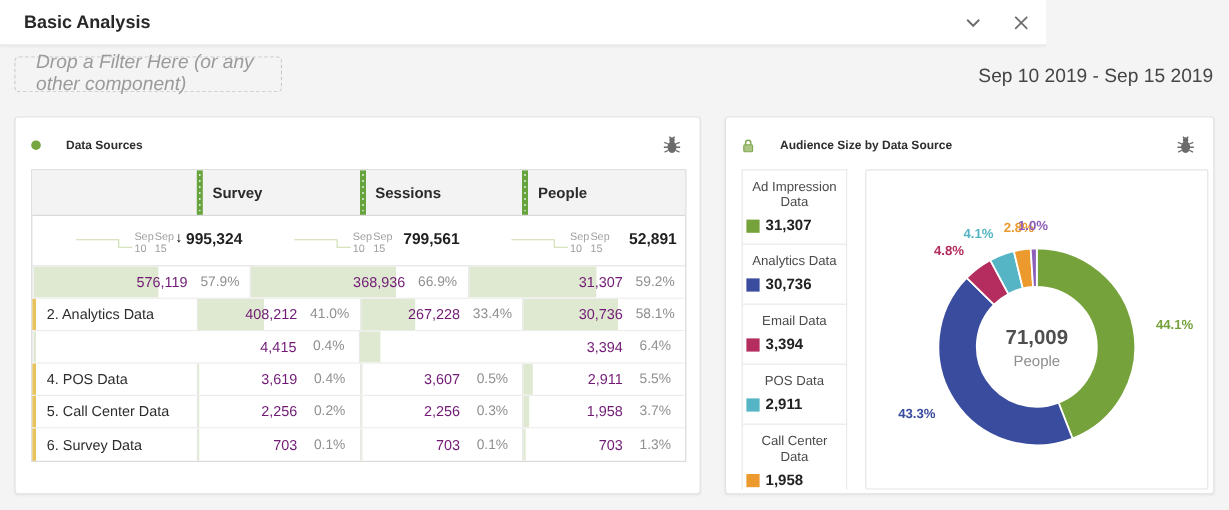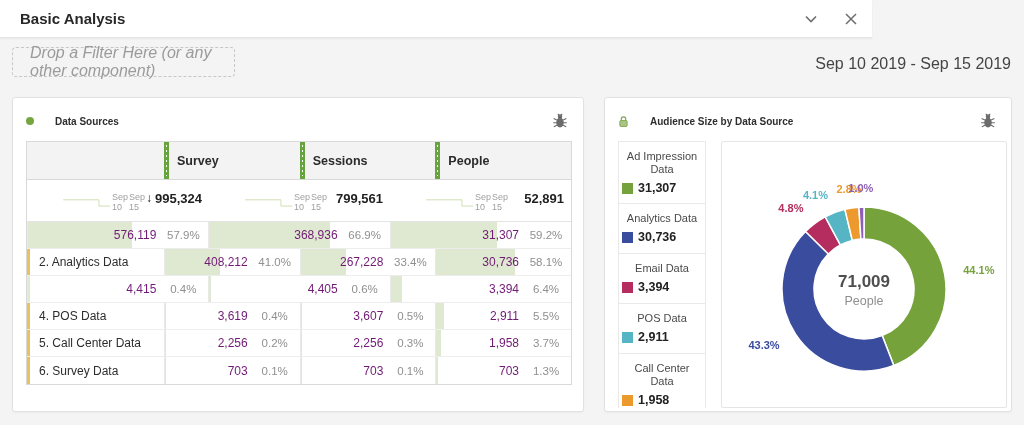--- a/index.html
+++ b/index.html
@@ -234,25 +234,20 @@
             <div class="cell-fill" style="width: 58.1%;"></div>
             <span class="cell-val">30,736</span>
             <span class="cell-pct">58.1%</span>
           </div>
         </div>
         <div class="drow">
           <div class="cell-metric">
             <div class="cell-fill" style="width: 0.9%;"></div>
             <span class="cell-val">4,415</span>
             <span class="cell-pct">0.4%</span>
-          </div>
-          <div class="cell-metric">
-            <div class="cell-fill" style="width: 1.1%;"></div>
-            <span class="cell-val">4,405</span>
-            <span class="cell-pct">0.6%</span>
           </div>
           <div class="cell-metric">
             <div class="cell-fill" style="width: 6.4%;"></div>
             <span class="cell-val">3,394</span>
             <span class="cell-pct">6.4%</span>
           </div>
         </div>
         <div class="drow">
           <div class="cell-name">4. POS Data</div>
           <div class="cell-metric">

